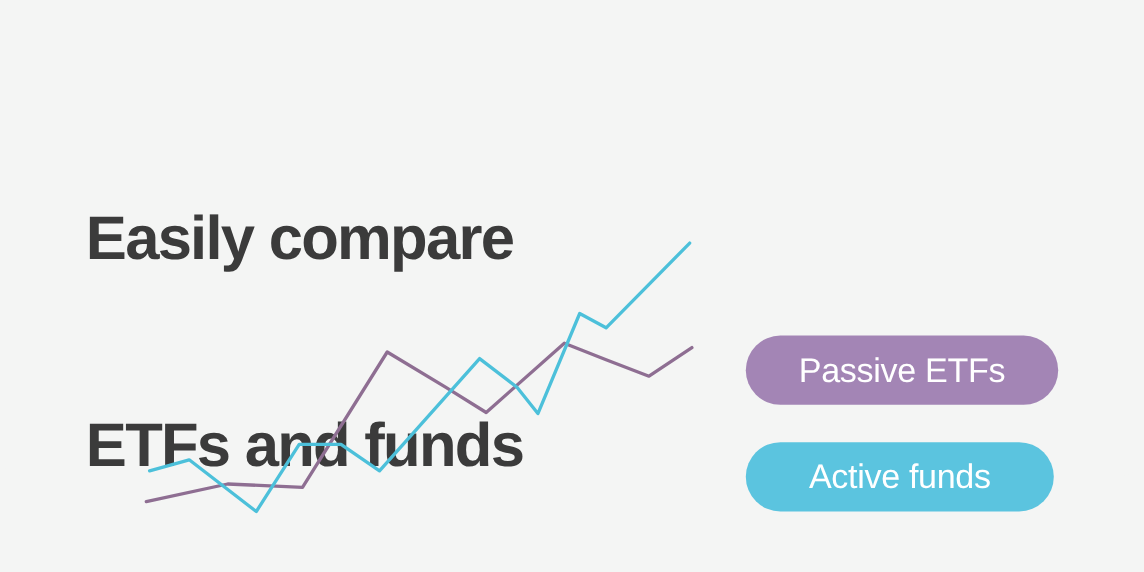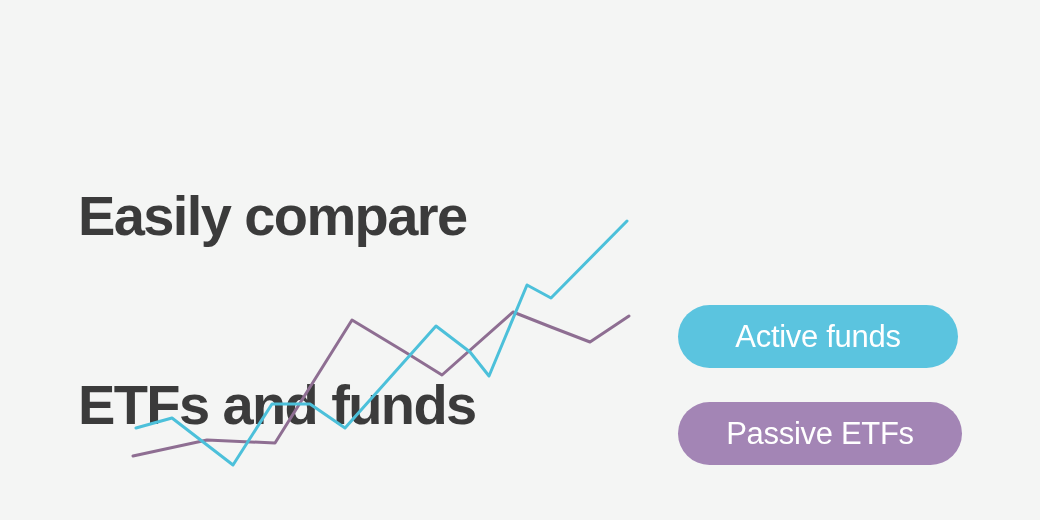--- a/index.html
+++ b/index.html
@@ -99,21 +99,21 @@
   </h1>
 
   <div id="chart-area">
     <svg id="chart-svg" viewBox="0 0 1040 520" xmlns="http://www.w3.org/2000/svg">
       <polyline id="series-passive" fill="none" stroke="#8e6e92" stroke-width="3" stroke-linecap="round" stroke-linejoin="round" points="133,456 207,440 275,443 352,320 405,352 442,375 513,312 551,327 590,342 629,316"></polyline>
       <polyline id="series-active" fill="none" stroke="#4cc0da" stroke-width="3" stroke-linecap="round" stroke-linejoin="round" points="136,428 172,418 233,465 272,404 310,404 345,428 436,326 470,352 489,376 527,285 551,298 627,221"></polyline>
     </svg>
   </div>
 
   <div id="legend">
+    <div class="legend-pill" id="legend-pill-passive" style="background: rgb(163, 133, 181); color: rgb(255, 255, 255);">
+      <span>Passive ETFs</span>
+    </div>
     <div class="legend-pill" id="legend-pill-active" style="background: rgb(91, 196, 223); color: rgb(255, 255, 255);">
       <span>Active funds</span>
-    </div>
-    <div class="legend-pill" id="legend-pill-passive" style="background: rgb(163, 133, 181); color: rgb(255, 255, 255);">
-      <span>Passive ETFs</span>
     </div>
   </div>
 
 </div>
 
 </body></html>

